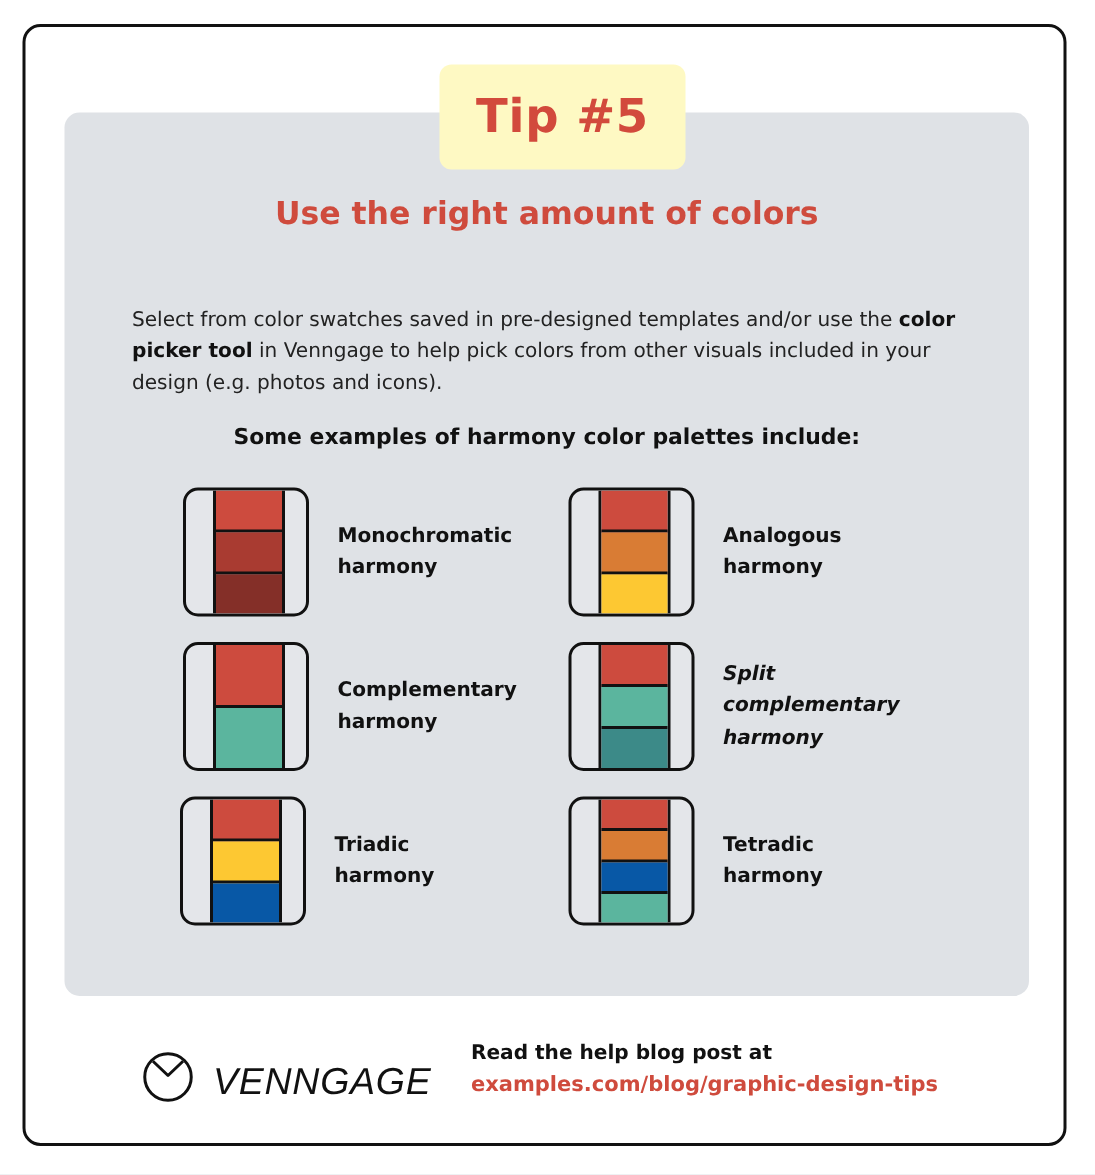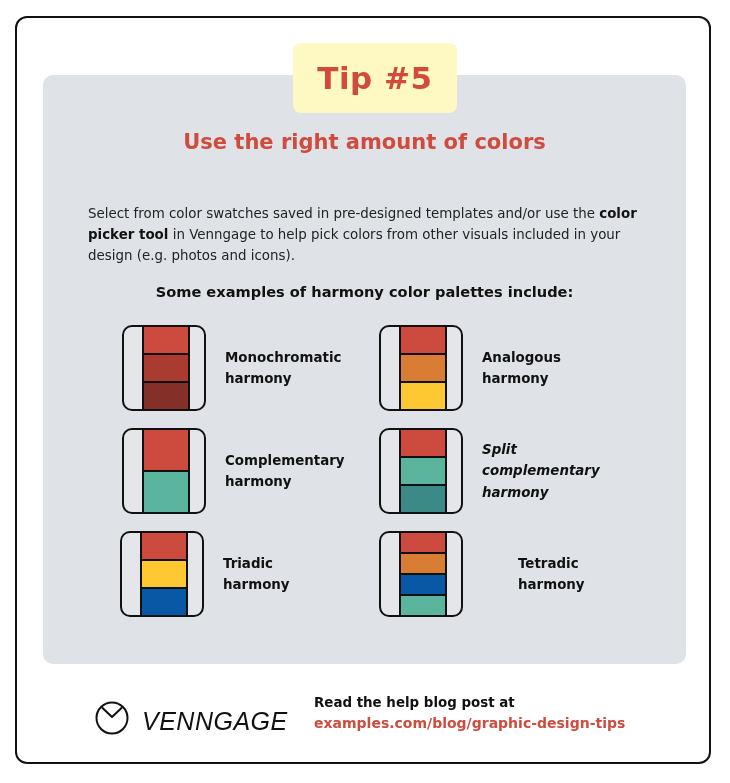--- a/index.html
+++ b/index.html
@@ -137,21 +137,21 @@
       <div class="strip">
         <div class="band" style="background: rgb(205, 75, 62);"></div>
         <div class="band" style="background: rgb(253, 200, 50);"></div>
         <div class="band" style="background: rgb(8, 88, 166);"></div>
       </div>
     </div>
   <div class="label">Triadic
 harmony</div>
 </div>
 
-<div class="item" style="left:379px; top:531px;gap:36px;">
+<div class="item" style="left:379px; top:531px;">
   <div class="swatch">
       <div class="strip">
         <div class="band" style="background: rgb(205, 75, 62);"></div>
         <div class="band" style="background: rgb(217, 124, 52);"></div>
         <div class="band" style="background: rgb(8, 88, 166);"></div>
         <div class="band" style="background: rgb(91, 181, 158);"></div>
       </div>
     </div>
   <div class="label">Tetradic
 harmony</div>

